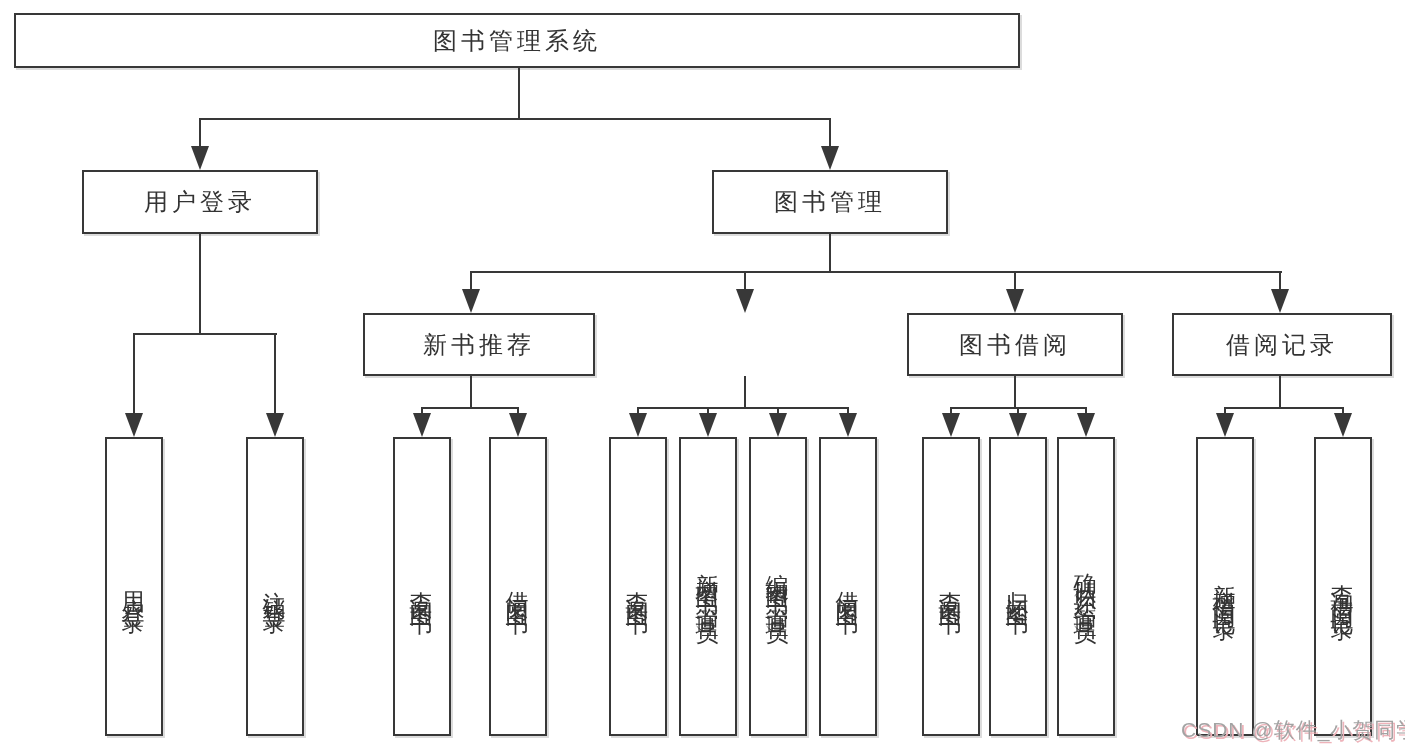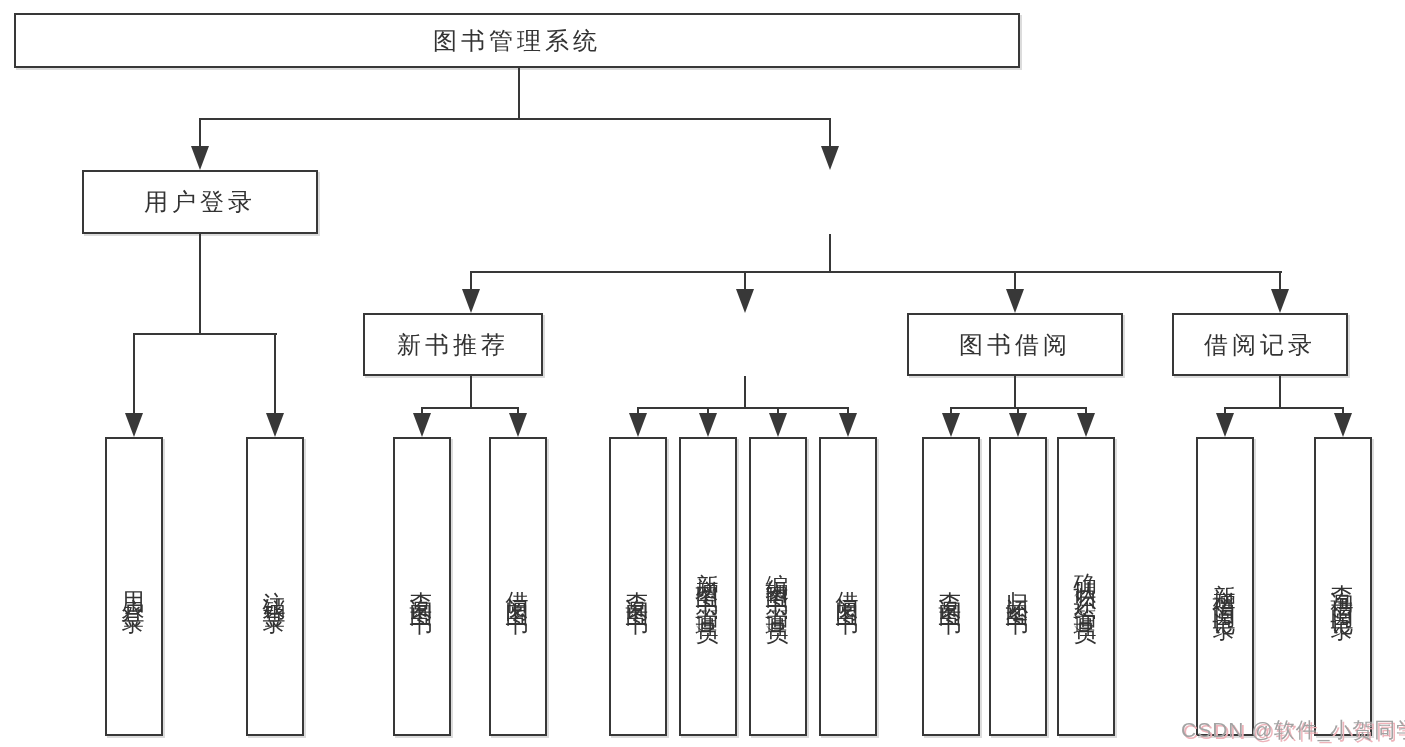--- a/index.html
+++ b/index.html
@@ -66,46 +66,49 @@
   <div class="vline" style="left:518px;top:68px;height:52px;"></div>
   <div class="hline" style="left:199px;top:118px;width:632px;"></div>
   <div class="vline" style="left:199px;top:118px;height:30px;"></div>
   <div class="arrow" style="left:191px;top:146px;"></div>
   <div class="vline" style="left:829px;top:118px;height:30px;"></div>
   <div class="arrow" style="left:821px;top:146px;"></div>
 
   <div class="box" style="left:82px;top:170px;width:236px;height:64px;">
     <span>用户登录</span>
   </div>
+  <div class="box" style="left:712px;top:170px;width:236px;height:64px;">
+    <span>图书管理</span>
+  </div>
 
   <div class="vline" style="left:199px;top:234px;height:101px;"></div>
   <div class="hline" style="left:133px;top:333px;width:144px;"></div>
   <div class="vline" style="left:133px;top:333px;height:82px;"></div>
   <div class="arrow" style="left:125px;top:413px;"></div>
   <div class="vline" style="left:274px;top:333px;height:82px;"></div>
   <div class="arrow" style="left:266px;top:413px;"></div>
 
   <div class="vline" style="left:829px;top:234px;height:39px;"></div>
   <div class="hline" style="left:470px;top:271px;width:812px;"></div>
   <div class="vline" style="left:470px;top:271px;height:20px;"></div>
   <div class="arrow" style="left:462px;top:289px;"></div>
   <div class="vline" style="left:744px;top:271px;height:20px;"></div>
   <div class="arrow" style="left:736px;top:289px;"></div>
   <div class="vline" style="left:1014px;top:271px;height:20px;"></div>
   <div class="arrow" style="left:1006px;top:289px;"></div>
   <div class="vline" style="left:1279px;top:271px;height:20px;"></div>
   <div class="arrow" style="left:1271px;top:289px;"></div>
 
-  <div class="box" style="left:363px;top:313px;width:180px;height:63px;">
+  <div class="box" style="left:363px;top:313px;width:232px;height:63px;">
     <span>新书推荐</span>
   </div>
   <div class="box" style="left:907px;top:313px;width:216px;height:63px;">
     <span>图书借阅</span>
   </div>
-  <div class="box" style="left:1172px;top:313px;width:176px;height:63px;">
+  <div class="box" style="left:1172px;top:313px;width:220px;height:63px;">
     <span>借阅记录</span>
   </div>
 
   <div class="vline" style="left:470px;top:376px;height:33px;"></div>
   <div class="hline" style="left:421px;top:407px;width:98px;"></div>
   <div class="vline" style="left:744px;top:376px;height:33px;"></div>
   <div class="hline" style="left:637px;top:407px;width:212px;"></div>
   <div class="vline" style="left:1014px;top:376px;height:33px;"></div>
   <div class="hline" style="left:950px;top:407px;width:137px;"></div>
   <div class="vline" style="left:1279px;top:376px;height:33px;"></div>

